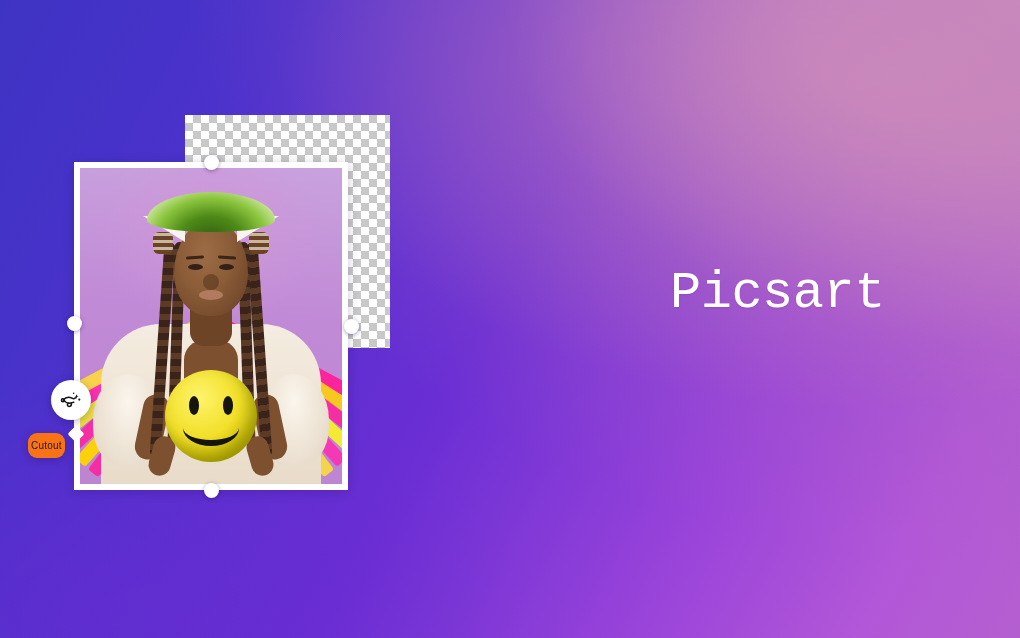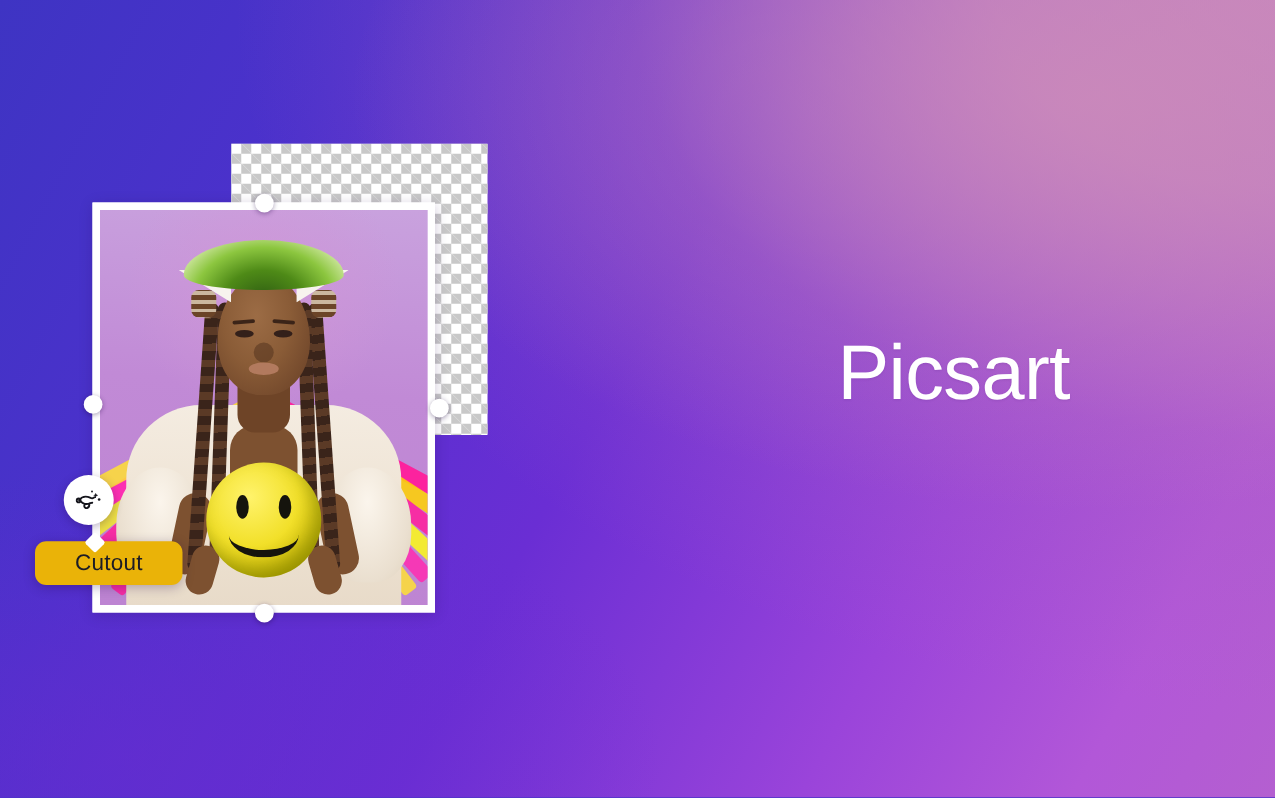--- a/index.html
+++ b/index.html
@@ -136,38 +136,38 @@
   }
 
   
   .tool-btn{
     position:absolute;left:51px;top:380px;width:40px;height:40px;border-radius:50%;
     background:#ffffff;box-shadow:0 2px 8px rgba(35,10,70,0.30);
     display:flex;align-items:center;justify-content:center;cursor:pointer;
   }
   .tooltip{
     position:absolute;left:28px;top:433px;
-    background:#eab308;border-radius:9px;
-    padding:7px 32px;
+    background:#f97316;border-radius:9px;
+    padding:7px 3px;
     box-shadow:0 2px 9px rgba(35,10,70,0.30);
-    font-size:18px;color:#1c1c26;letter-spacing:0.2px;
+    font-size:10px;color:#1c1c26;letter-spacing:0.2px;
     white-space:nowrap;
   }
   .tooltip:before{
     content:"";position:absolute;left:42px;top:-5px;width:12px;height:12px;
     background:#ffffff;transform:rotate(45deg);border-radius:2px;
   }
   .tooltip span{position:relative;z-index:2;}
 
   
   .brand{
     position:absolute;left:670px;top:268px;
-    color:#ffffff;font-size:62px;line-height:1;
+    color:#ffffff;font-size:52px;line-height:1;
     letter-spacing:-0.5px;font-weight:500;
-    font-family:Liberation Sans, sans-serif;
+    font-family:Liberation Mono, monospace;
     text-shadow:0 1px 2px rgba(60,20,110,0.12);
   }
 </style>
 </head>
 <body>
 
 <div id="stage">
 
   <div class="bg-base"></div>
   <div class="bg-sheen"></div>

